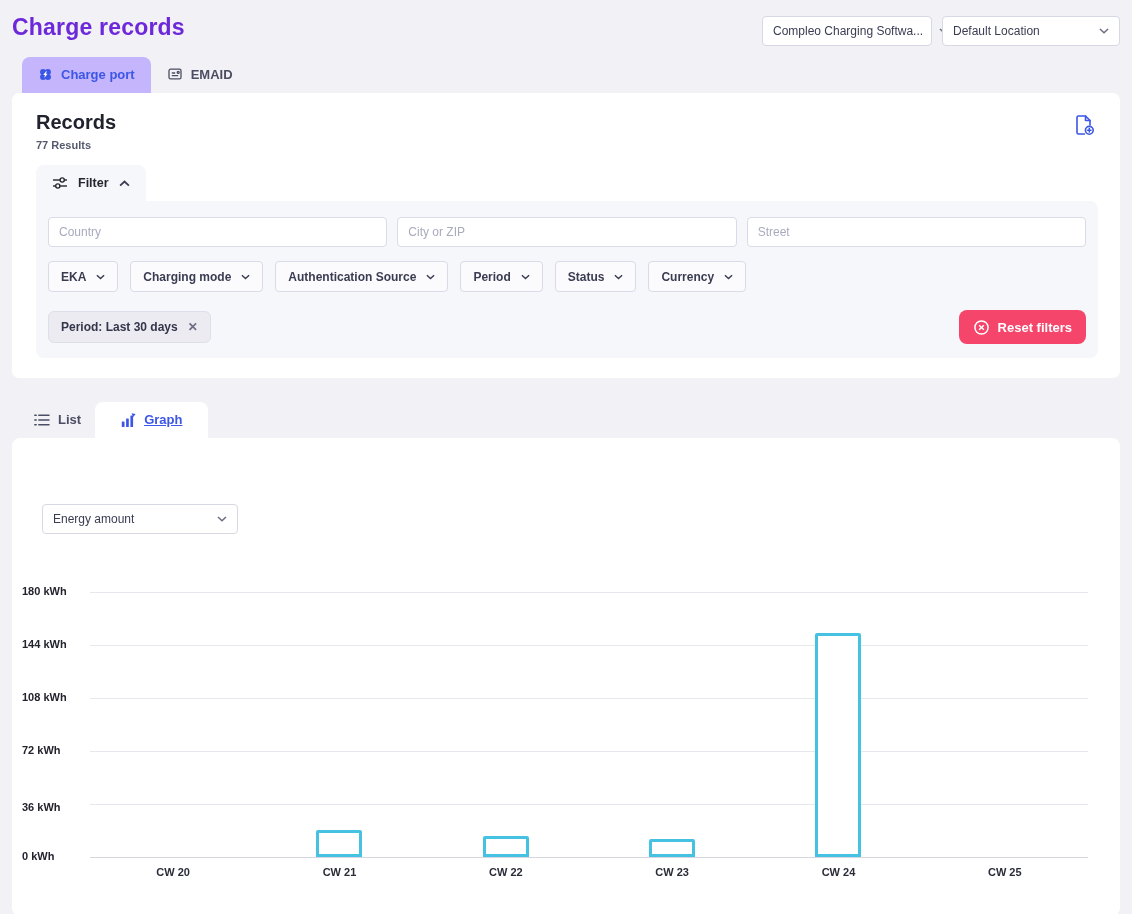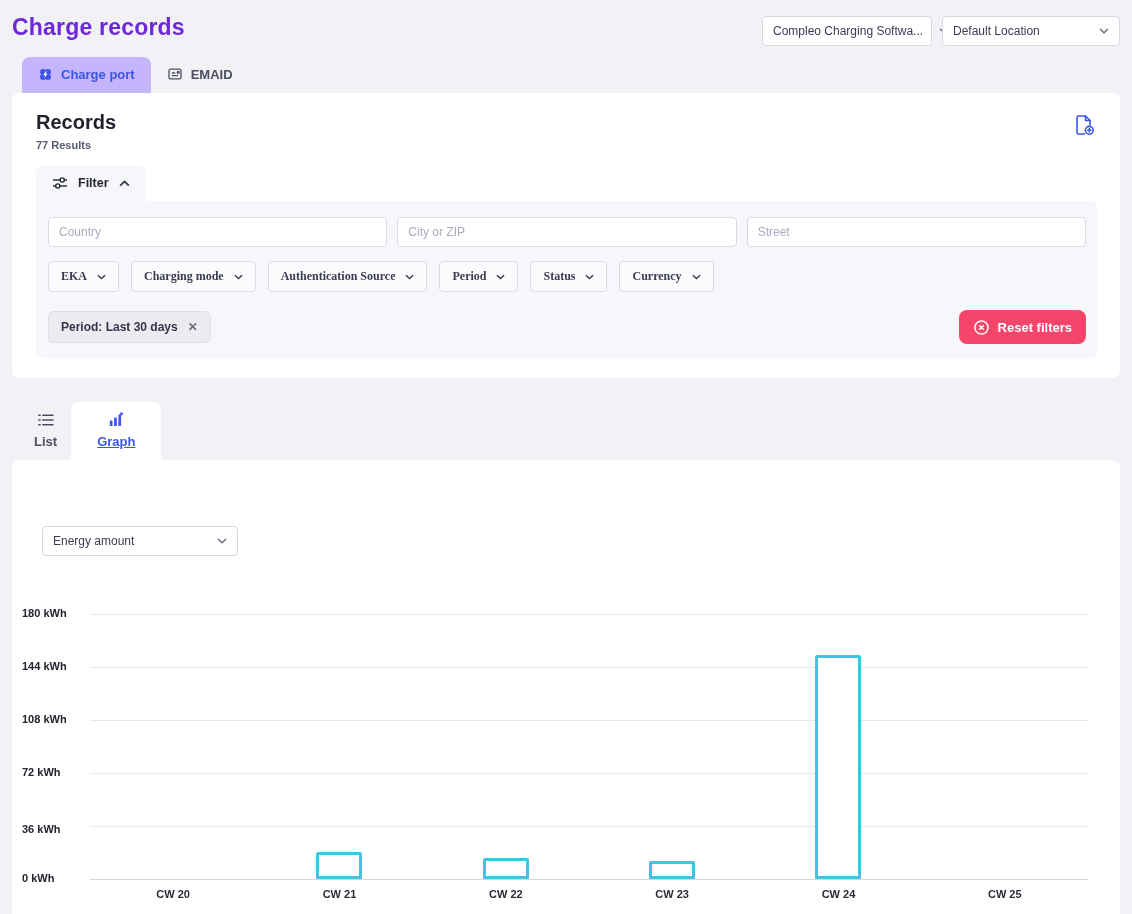--- a/index.html
+++ b/index.html
@@ -51,40 +51,40 @@
   .filter-inputs { display: flex; gap: 10px; }
   .f-input {
     flex: 1; height: 30px; border: 1px solid #d9dbe7; border-radius: 4px;
     padding: 0 10px; font-size: 12px; font-family: inherit; color: #2e3140; background: #fff; outline: none;
   }
   .f-input::placeholder { color: #a9abbd; }
   .filter-drops { display: flex; gap: 12px; margin-top: 14px; }
   .drop-btn {
     display: inline-flex; align-items: center; gap: 10px; height: 31px; padding: 0 12px;
     background: #fbfbfd; border: 1px solid #d9dbe7; border-radius: 4px;
-    font-size: 12px; font-weight: 700; color: #3a3d52; cursor: pointer; font-family: Liberation Serif, serif;
+    font-size: 12px; font-weight: 700; color: #3a3d52; cursor: pointer; font-family: Liberation Sans, sans-serif;
   }
   .filter-foot { display: flex; justify-content: space-between; align-items: center; margin-top: 18px; }
   .chip {
     display: inline-flex; align-items: center; gap: 10px; padding: 8px 12px;
     background: #ebebf1; border: 1px solid #dedfe8; border-radius: 6px;
     font-size: 12px; font-weight: 700; color: #33364a;
   }
   .chip-x { color: #6b6e80; cursor: pointer; font-size: 12px; line-height: 1; }
   .reset-btn {
     display: inline-flex; align-items: center; gap: 8px; padding: 0 14px; height: 34px;
     background: #f5456b; border: none; border-radius: 8px;
     color: #fff; font-size: 13px; font-weight: 700; cursor: pointer; font-family: inherit;
   }
 
   
   .view-tabs { display: flex; align-items: flex-end; margin-top: 24px; padding-left: 8px; }
   .vtab {
     display: flex; align-items: center; gap: 8px; padding: 10px 14px 11px;
-    font-size: 13px; font-weight: 700; color: #4b4e63; cursor: pointer; flex-direction: column;
+    font-size: 13px; font-weight: 700; color: #4b4e63; cursor: pointer;
   }
   .vtab.active { background: #fff; border-radius: 8px 8px 0 0; color: #3c56e6; padding: 10px 26px 11px; text-decoration: underline; }
 
   
   .chart-card { height: 478px; padding: 24px 18px 26px 10px; margin-bottom: 12px; }
   .metric-select { width: 196px; margin: 42px 0 0 20px; }
 
   .chart { position: relative; margin-top: 58px; padding-left: 68px; padding-right: 14px; }
   .chart-grid { position: relative; height: 265px; }
   .gridline { position: absolute; left: 0; right: 0; height: 1px; background: #e7e7ee; }

